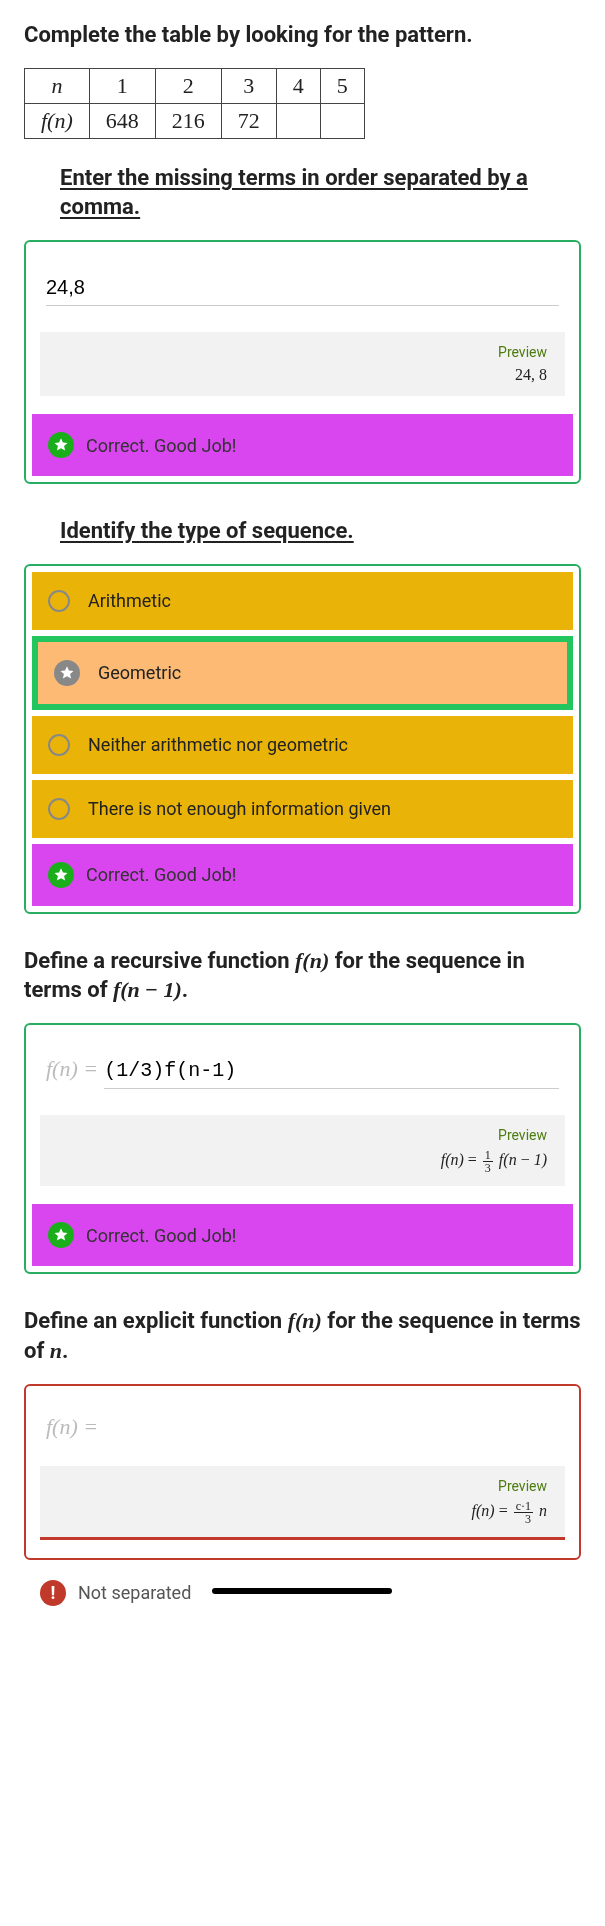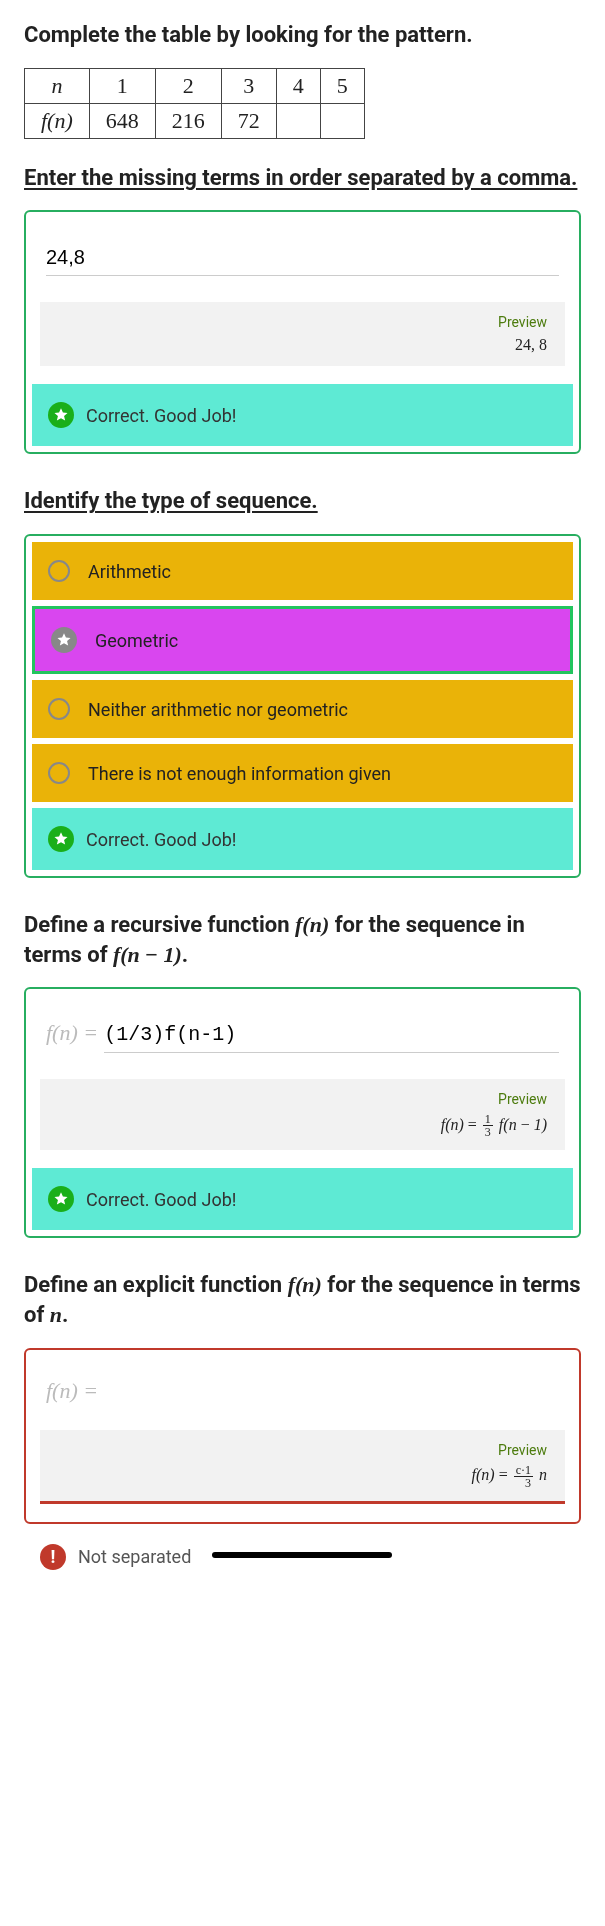--- a/index.html
+++ b/index.html
@@ -9,21 +9,21 @@
     width: 605px;
     padding: 20px 24px;
     color: #222;
   }
   .question-text {
     font-size: 22px;
     font-weight: 700;
     line-height: 1.35;
     margin-bottom: 18px;
   }
-  .question-text.underlined { text-decoration: underline; text-underline-offset: 3px; }
+  .question-text.underlined { text-decoration: underline; text-underline-offset: 3px; margin-left: 36px; }
   .data-table {
     border-collapse: collapse;
     margin-bottom: 24px;
   }
   .data-table td {
     border: 1px solid #444;
     padding: 4px 16px;
     font-size: 22px;
     text-align: center;
     font-family: "Times New Roman", serif;
@@ -84,21 +84,21 @@
   }
   .preview-value {
     font-size: 16px;
     font-family: "Times New Roman", serif;
   }
   .red-card .preview-box {
     border-bottom: 3px solid #c0392b;
   }
 
   .feedback {
-    background: #5eead4;
+    background: #d946ef;
     padding: 18px 16px;
     display: flex;
     align-items: center;
     gap: 12px;
     font-size: 18px;
     color: #333;
   }
   .star-badge {
     width: 26px; height: 26px;
     border-radius: 50%;
@@ -113,22 +113,22 @@
   .radio-list .opt {
     background: #eab308;
     margin: 6px;
     padding: 18px 16px;
     display: flex;
     align-items: center;
     gap: 18px;
     font-size: 18px;
   }
   .radio-list .opt.selected {
-    background: #d946ef;
-    border: 3px solid #22c55e;
+    background: #fdba74;
+    border: 6px solid #22c55e;
   }
   .radio-circle {
     width: 22px; height: 22px;
     border: 2px solid #888;
     border-radius: 50%;
     flex-shrink: 0;
   }
   .radio-star {
     width: 26px; height: 26px;
     border-radius: 50%;

